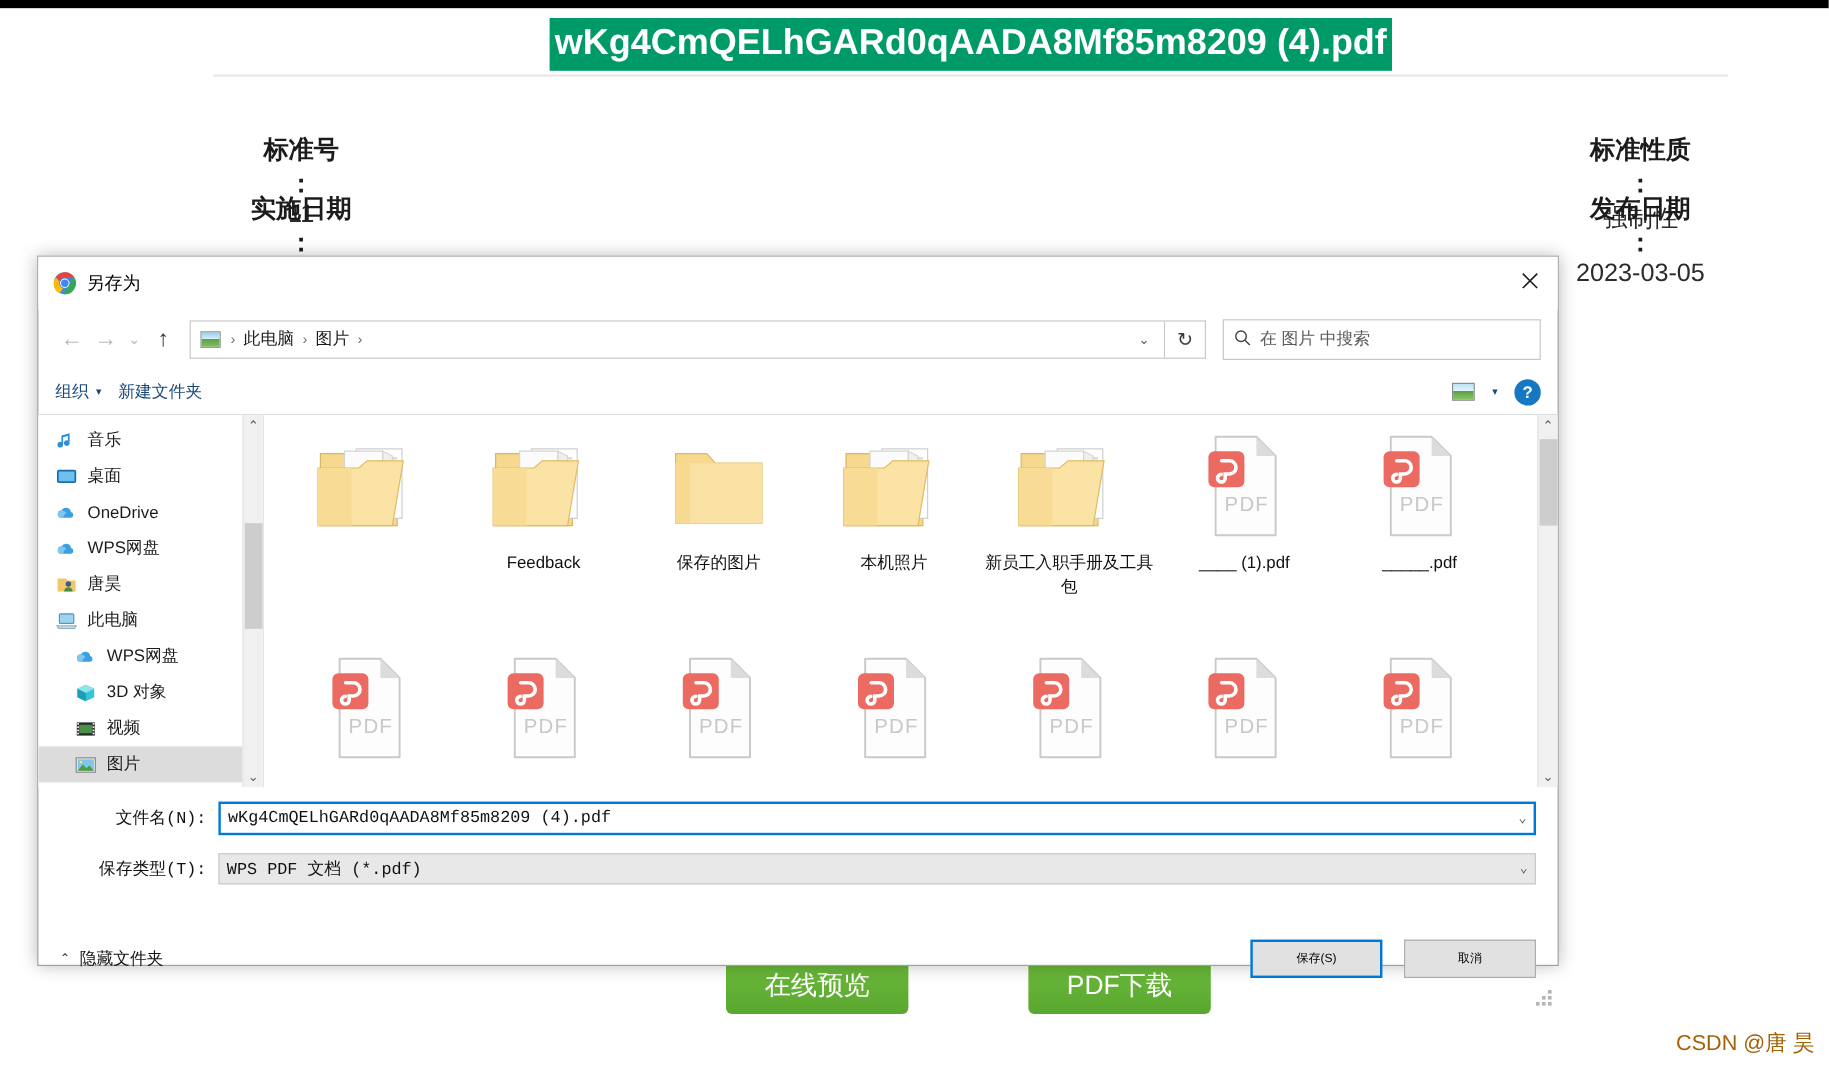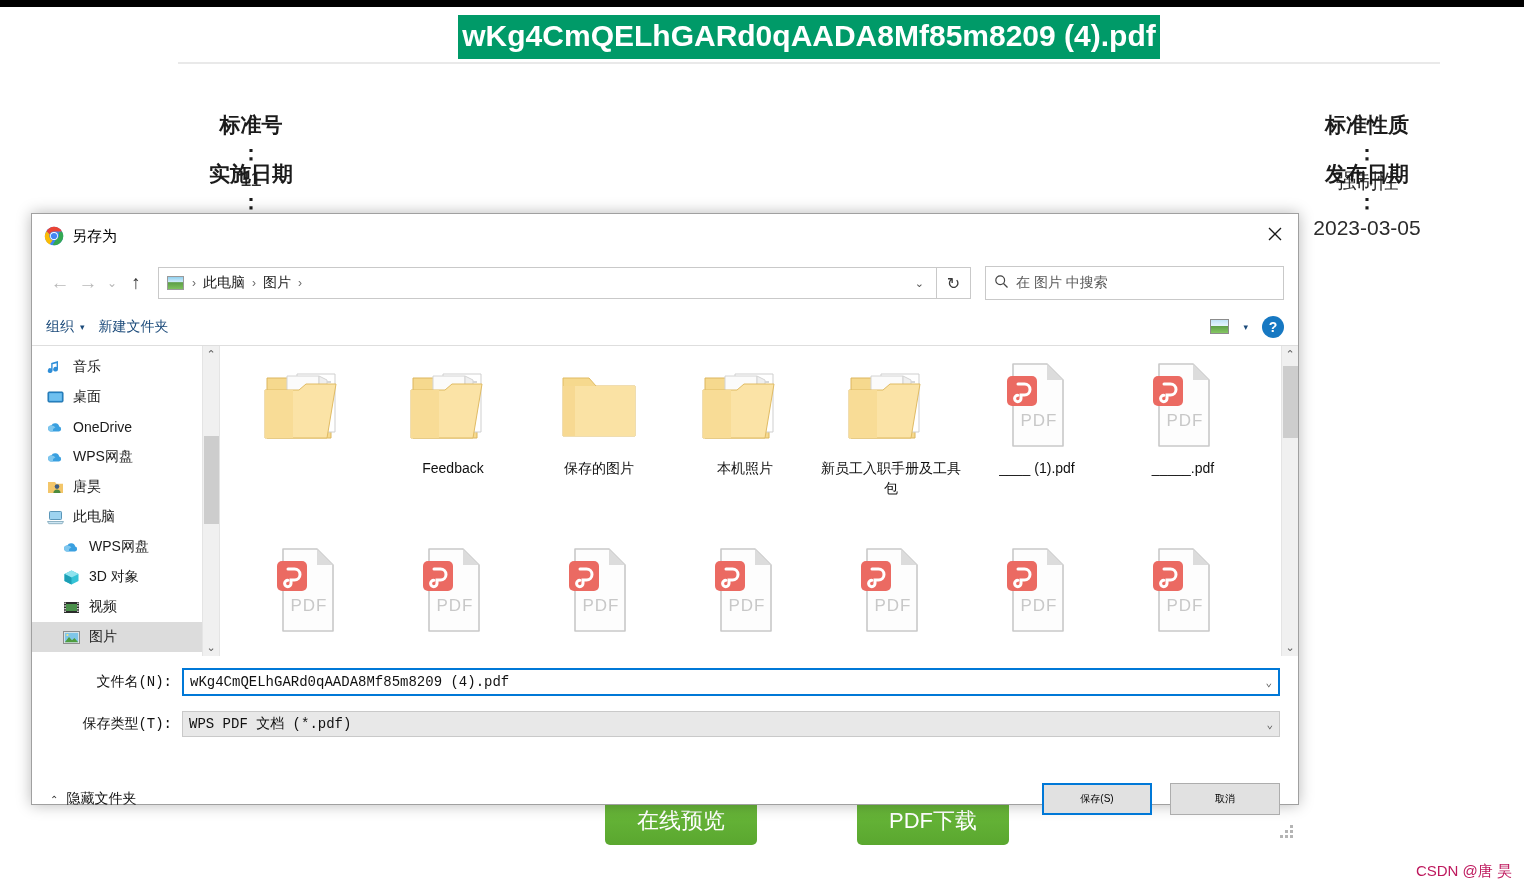--- a/index.html
+++ b/index.html
@@ -63,21 +63,21 @@
     line-height:48px;
     background:linear-gradient(180deg,#6cbb3c 0%,#5aa72f 100%);
     border:none;
     font-family:"Liberation Sans", sans-serif;
   }
   #btn-preview { left:605px; top:790px; }
   #btn-download { left:857px; top:790px; }
 
   .watermark {
     position:absolute; right:12px; bottom:10px;
-    font-size:15px; color:#be185d;
+    font-size:18px; color:#a16207;
     white-space:nowrap;
   }
 
   
   .dialog {
     position:absolute; left:31px; top:213px;
     width:1268px; height:592px;
     background:#ffffff;
     border:1px solid #a0a0a0;
     box-shadow: 0 0 14px rgba(0,0,0,0.28);
@@ -122,21 +122,21 @@
   }
   .crumb { font-size:14px; color:#1a1a1a; padding:0 2px; white-space:nowrap; }
   .crumb-sep { color:#6b6b6b; font-size:12px; padding:0 5px; }
   .addr-chev { margin-left:auto; color:#555; font-size:11px; padding:0 6px; }
   .refresh-btn {
     width:34px; height:32px; border:1px solid #c9c9c9; border-left:none;
     background:#fff; display:flex; align-items:center; justify-content:center;
     color:#3a3a3a; font-size:16px;
   }
   .searchbox {
-    width:299px; height:32px; margin-left:14px;
+    width:265px; height:32px; margin-left:14px;
     border:1px solid #c9c9c9; background:#fff;
     display:flex; align-items:center; padding:16px 8px; gap:7px;
   }
   .search-ph { color:#5a5a5a; font-size:14px; }
 
   
   .cmdbar {
     position:relative; height:38px;
     border-bottom:1px solid #dedede;
     display:flex; align-items:center; padding:0 14px; gap:14px;

